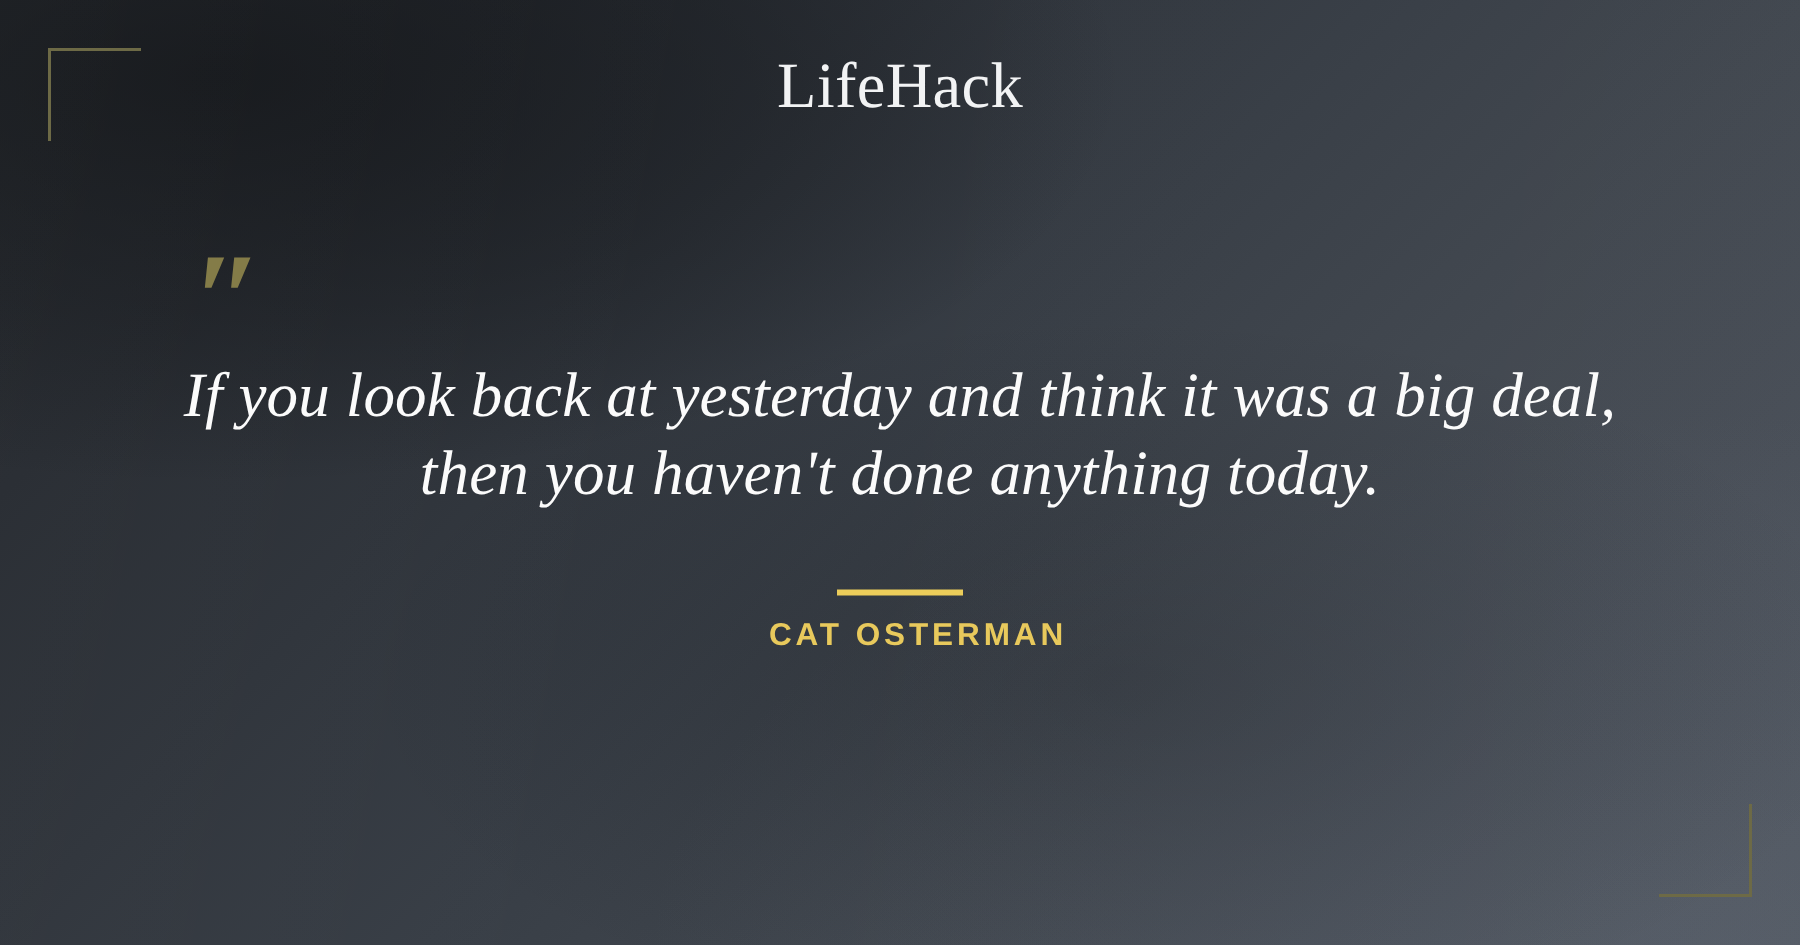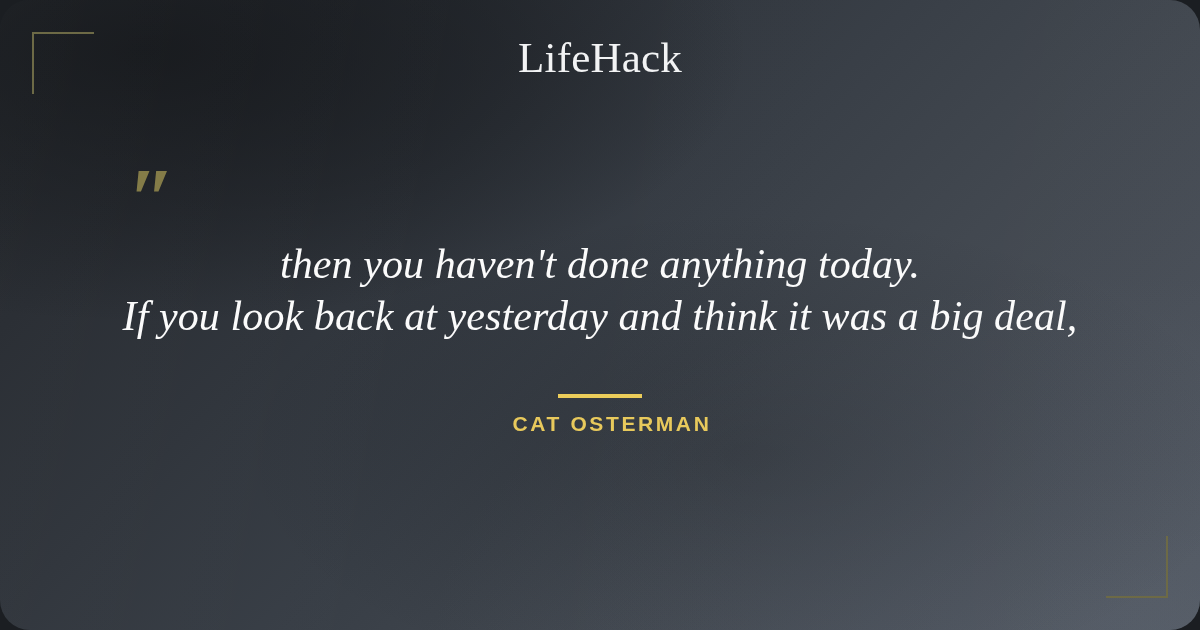--- a/index.html
+++ b/index.html
@@ -18,21 +18,20 @@
     
     background:
       linear-gradient(135deg,
         #22262b 0%,
         #272b31 18%,
         #2f343b 34%,
         #383e46 50%,
         #41474f 66%,
         #484e57 82%,
         #4d535c 100%);
-    border-radius: 30px;
   }
 
   
   .tone {
     position: absolute;
     inset: 0;
     pointer-events: none;
   }
   .tone-a {
     background: radial-gradient(ellipse 70% 60% at 12% 8%,
@@ -160,22 +159,22 @@
   <div class="tone tone-d"></div>
 
   <div class="corner corner-tl"></div>
   <div class="corner corner-br"></div>
 
   <div id="brand">LifeHack</div>
 
   <div id="quote-mark">″</div>
 
   <div id="quote-block">
+    <div class="quote-line">If you look back at yesterday and think it was a big deal,</div>
     <div class="quote-line">then you haven't done anything today.</div>
-    <div class="quote-line">If you look back at yesterday and think it was a big deal,</div>
   </div>
 
   <div id="divider-wrap">
     <span id="divider"></span>
   </div>
 
   <div id="author">CAT OSTERMAN</div>
 
 </div>
 

